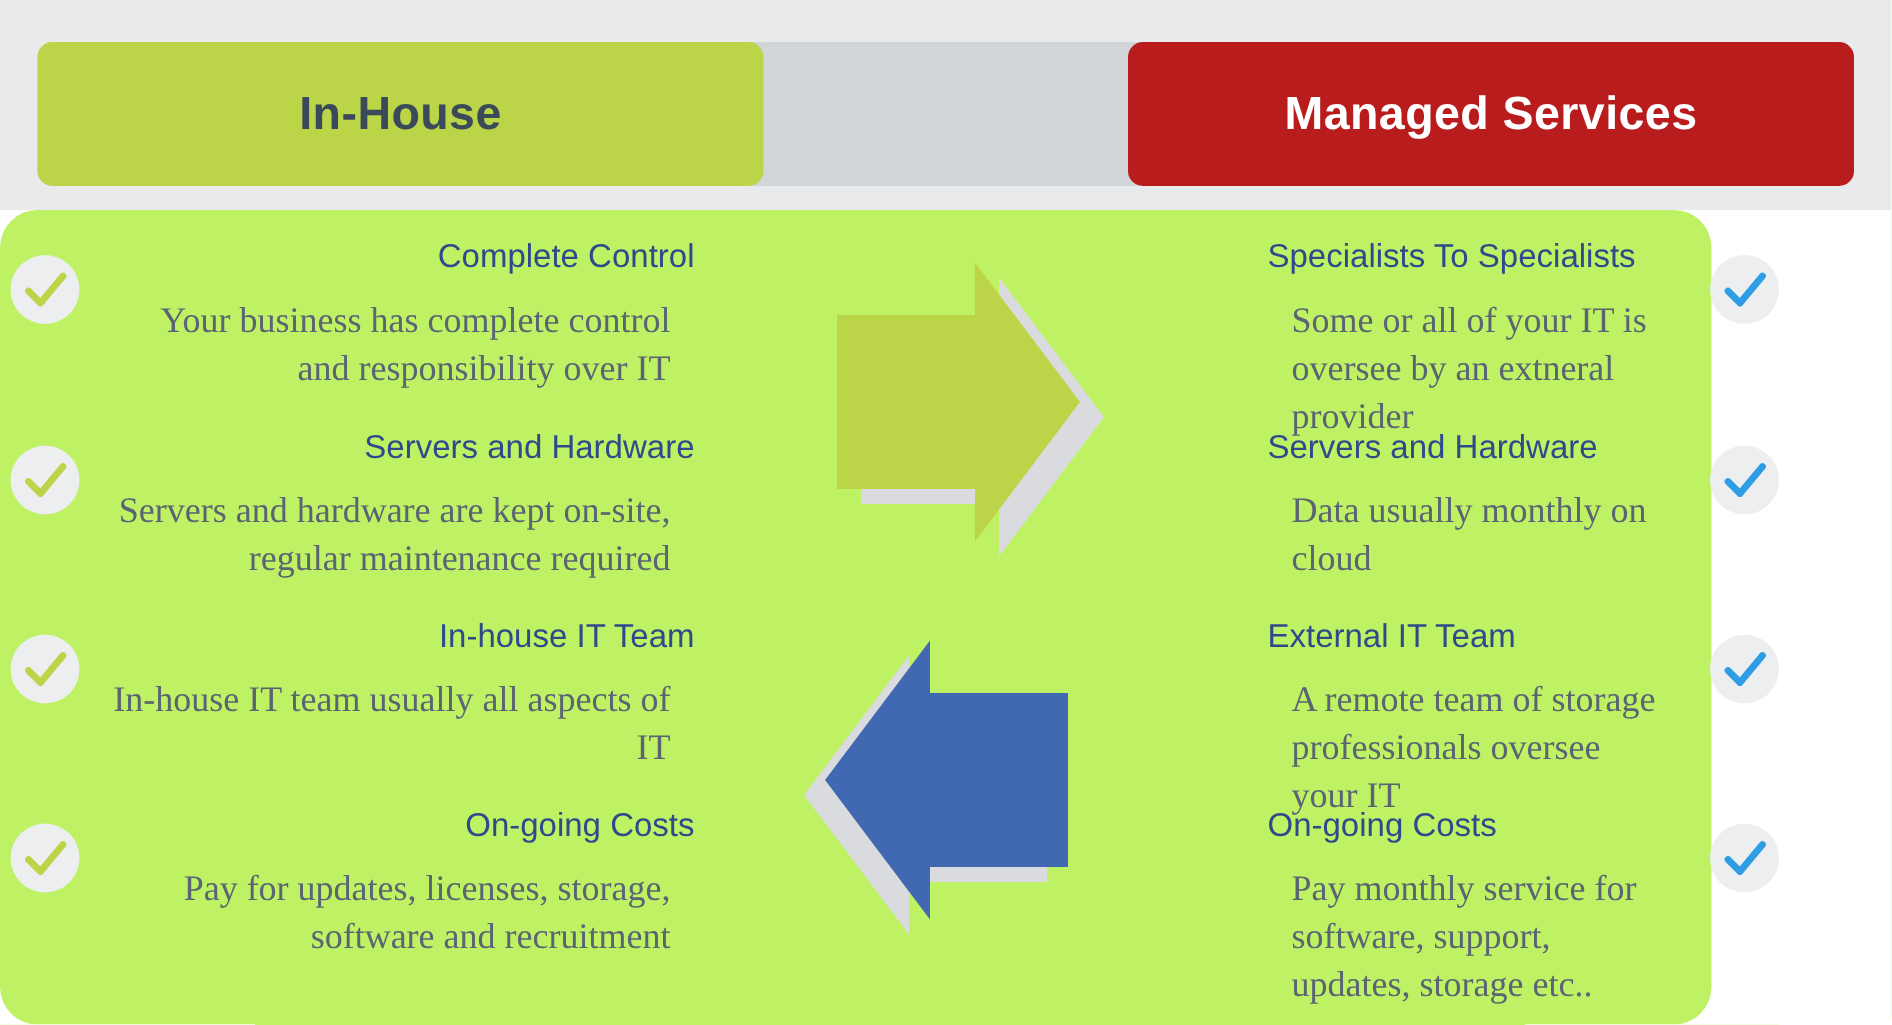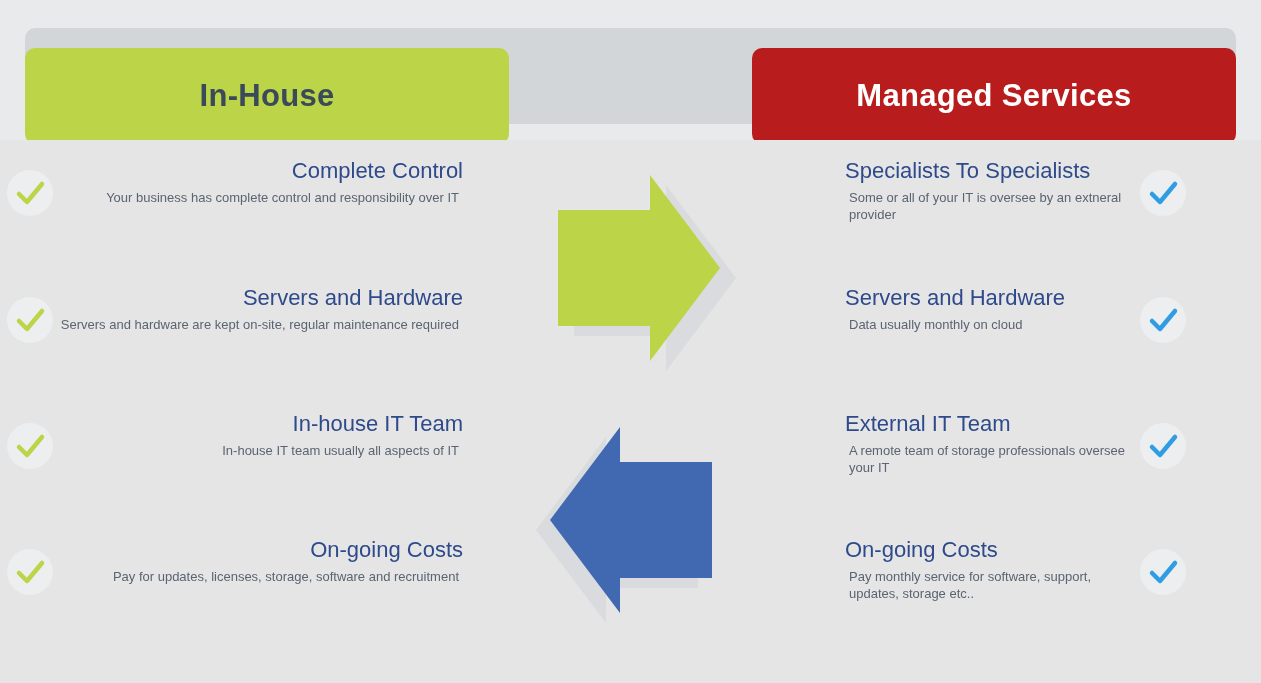--- a/index.html
+++ b/index.html
@@ -38,21 +38,20 @@
   }
   .header-pill {
     position: absolute;
     top: 28px;
     height: 96px;
     border-radius: 10px;
     display: flex;
     align-items: center;
     justify-content: center;
     box-sizing: border-box;
-    margin-top: 20px;
   }
   .pill-left {
     left: 25px;
     width: 484px;
     background: #bcd447;
   }
   .pill-right {
     left: 752px;
     width: 484px;
     background: #b91c1c;
@@ -63,23 +62,24 @@
     letter-spacing: 0.3px;
   }
   .pill-left .pill-label { color: #3b4a5a; }
   .pill-right .pill-label { color: #ffffff; }
 
   
   .body-area {
     position: absolute;
     left: 0;
     top: 140px;
-    width: 1261px;
+    width: 1141px;
     height: 543px;
-    background: #e5e5e5;
+    background: #bef264;
+    border-radius: 25px;
   }
 
   .col {
     position: absolute;
     top: 0;
     width: 430px;
   }
   .col-left { left: 55px; }
   .col-right { left: 845px; }
 
@@ -95,24 +95,25 @@
 
   .item-title {
     font-size: 22px;
     color: #2e4a8b;
     margin: 0 0 6px 0;
     line-height: 1.15;
   }
   .col-right .item-title { color: #2e4a8b; }
 
   .item-desc {
-    font-size: 13px;
+    font-size: 24px;
     color: #5a6472;
     line-height: 1.32;
-    margin: 4px;
+    margin: 16px;
+    font-family: Liberation Serif, serif;
   }
   .col-left .item-desc { color: #5a6472; }
 
   
   .badge {
     position: absolute;
     width: 46px;
     height: 46px;
     border-radius: 50%;
     background: #eceef0;

